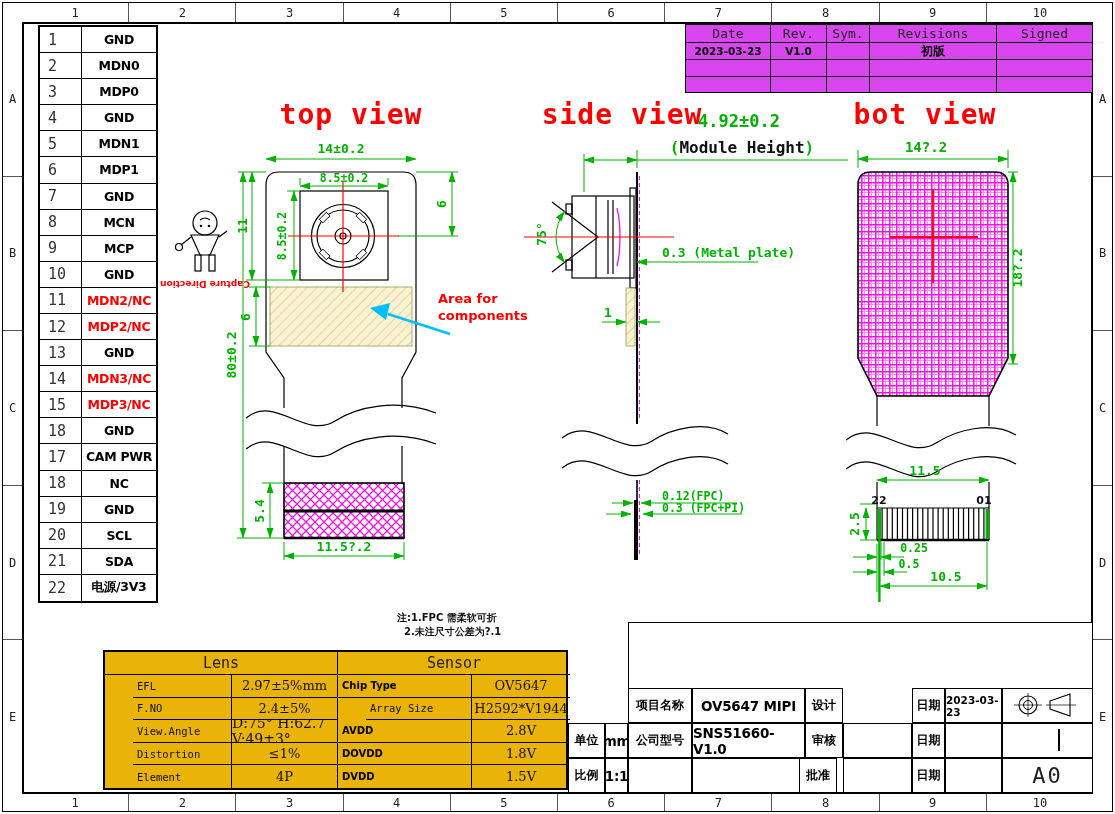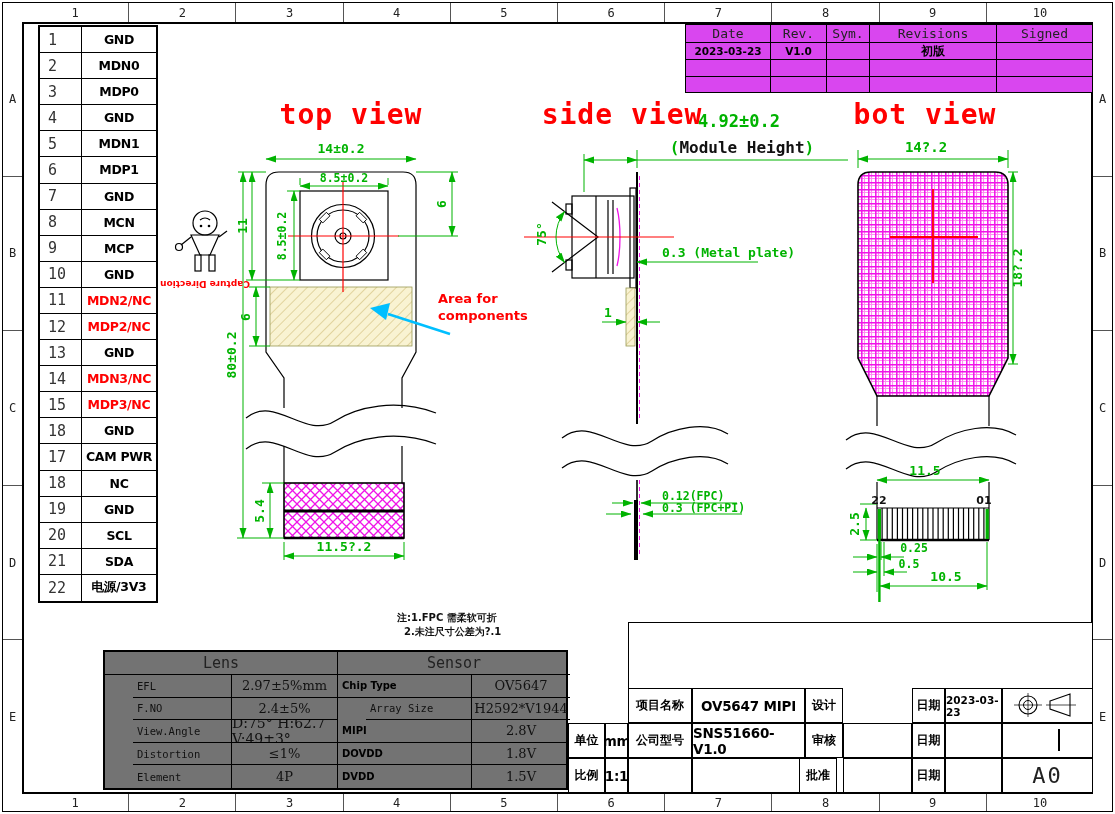--- a/index.html
+++ b/index.html
@@ -34,21 +34,21 @@
              border:1.5px solid #000;box-sizing:border-box;background:#d946ef;}
   .rv{border-right:1px solid #000;border-bottom:1px solid #000;display:flex;align-items:center;justify-content:center;
       font:13px "DejaVu Sans Mono",monospace;color:#222;overflow:hidden;}
   .rv.lastcol{border-right:none;}
   .rv.lastrow{border-bottom:none;}
   .rv.b{font:700 10.5px "DejaVu Sans",sans-serif;color:#000;}
   .rv.cnb{font:700 12px "DejaVu Sans",sans-serif;color:#000;}
   
   #lens-table{left:103px;top:650px;width:465px;height:140px;display:grid;
               grid-template-columns:127px 106px 134px 98px;grid-template-rows:23px repeat(5,1fr);
-              border:2px solid #000;box-sizing:border-box;background:#737373;}
+              border:2px solid #000;box-sizing:border-box;background:#eab308;}
   .ls{border-right:1px solid #000;border-bottom:1px solid #000;display:flex;align-items:center;overflow:hidden;}
   .ls.h{grid-column:span 2;justify-content:center;font:15px "DejaVu Sans Mono",monospace;color:#222;}
   .ls.lbl{font:10.5px "DejaVu Sans Mono",monospace;padding-left:4px;color:#111;margin-left:28px;}
   .ls.lblb{font:700 10px "DejaVu Sans",sans-serif;padding-left:4px;color:#000;}
   .ls.val{justify-content:center;font:13px "DejaVu Serif","Liberation Serif",serif;color:#111;}
   .ls.val.sm{font-size:14px;}
   .ls.nbr{border-right:none;}
   .ls.nbb{border-bottom:none;}
   
   #tb-upper{left:628px;top:622px;width:465px;height:66px;border:1.5px solid #000;border-bottom:none;box-sizing:border-box;background:#fff;}
@@ -370,21 +370,21 @@
     <div class="ls lbl">EFL</div>
     <div class="ls val">2.97±5%mm</div>
     <div class="ls lblb">Chip Type</div>
     <div class="ls val nbr">OV5647</div>
     <div class="ls lbl">F.NO</div>
     <div class="ls val">2.4±5%</div>
     <div class="ls lbl">Array Size</div>
     <div class="ls val nbr">H2592*V1944</div>
     <div class="ls lbl">View.Angle</div>
     <div class="ls val sm">D:75° H:62.7 V:49±3°</div>
-    <div class="ls lblb">MIPI</div>
+    <div class="ls lblb">AVDD</div>
     <div class="ls val nbr">2.8V</div>
     <div class="ls lbl">Distortion</div>
     <div class="ls val">≤1%</div>
     <div class="ls lblb">DOVDD</div>
     <div class="ls val nbr">1.8V</div>
     <div class="ls lbl nbb">Element</div>
     <div class="ls val nbb">4P</div>
     <div class="ls lblb nbb">DVDD</div>
     <div class="ls val nbr nbb">1.5V</div>
   </div>

